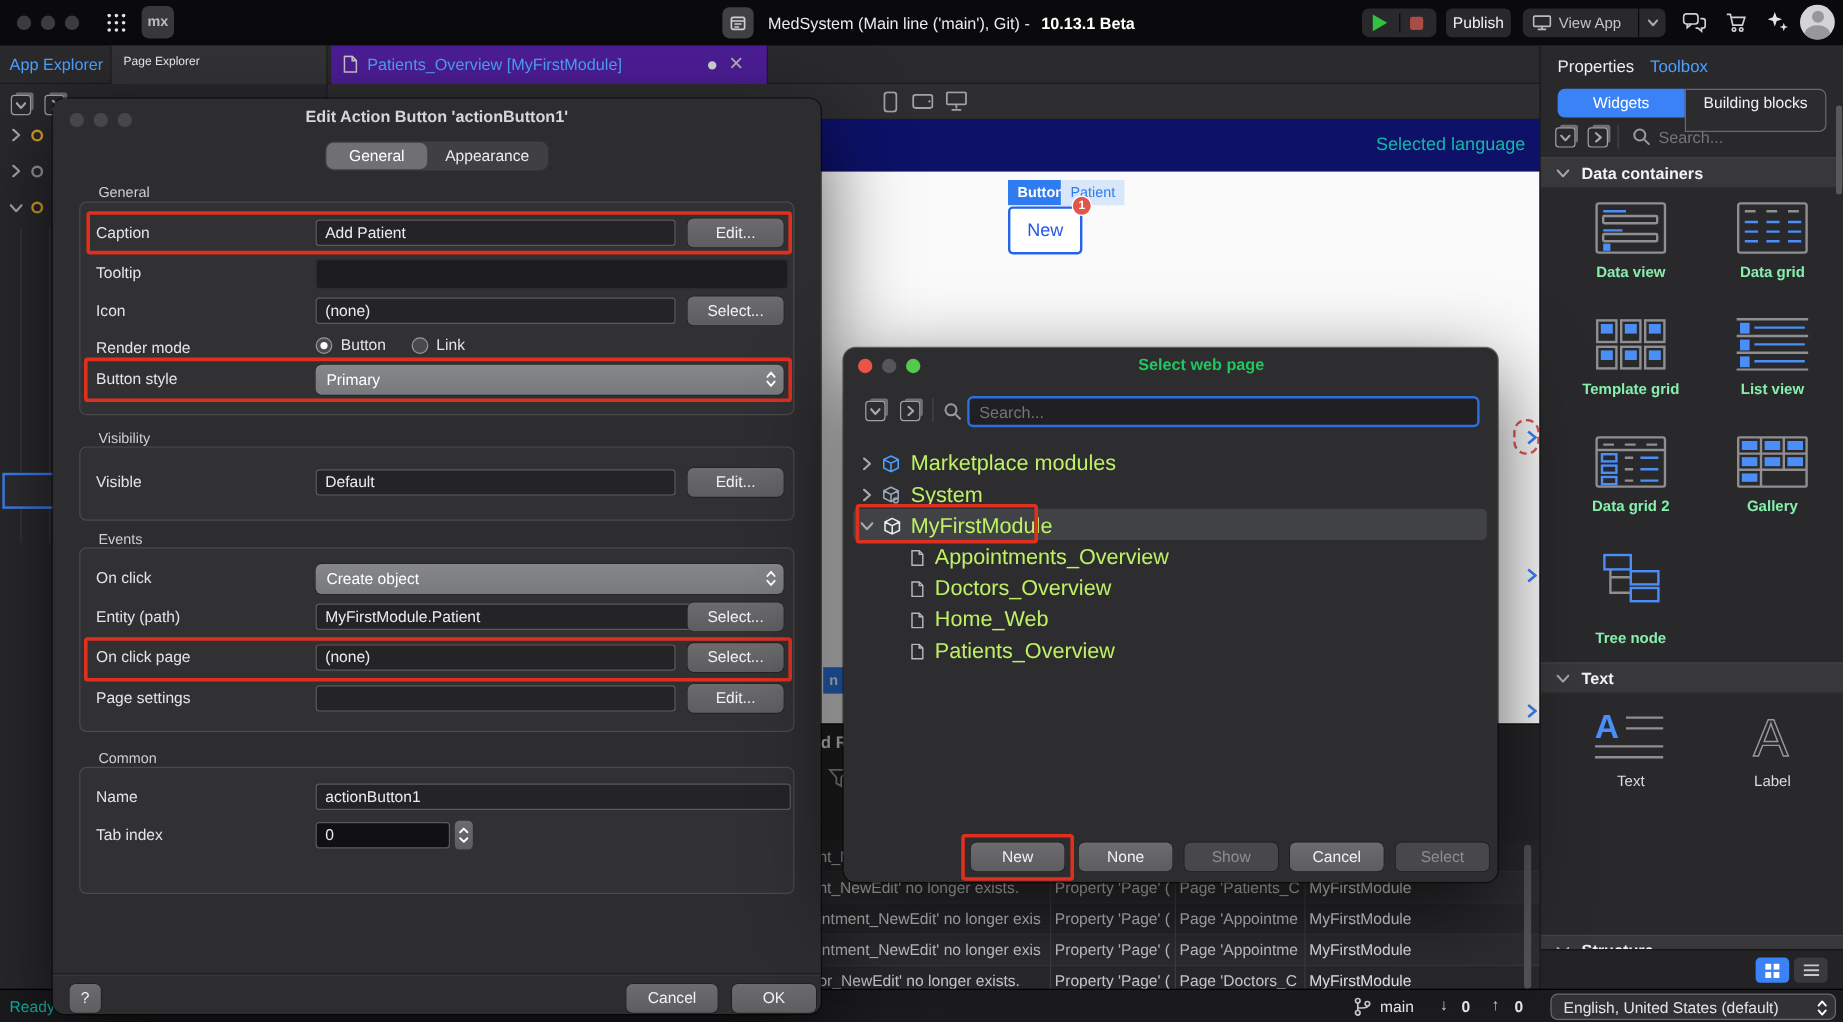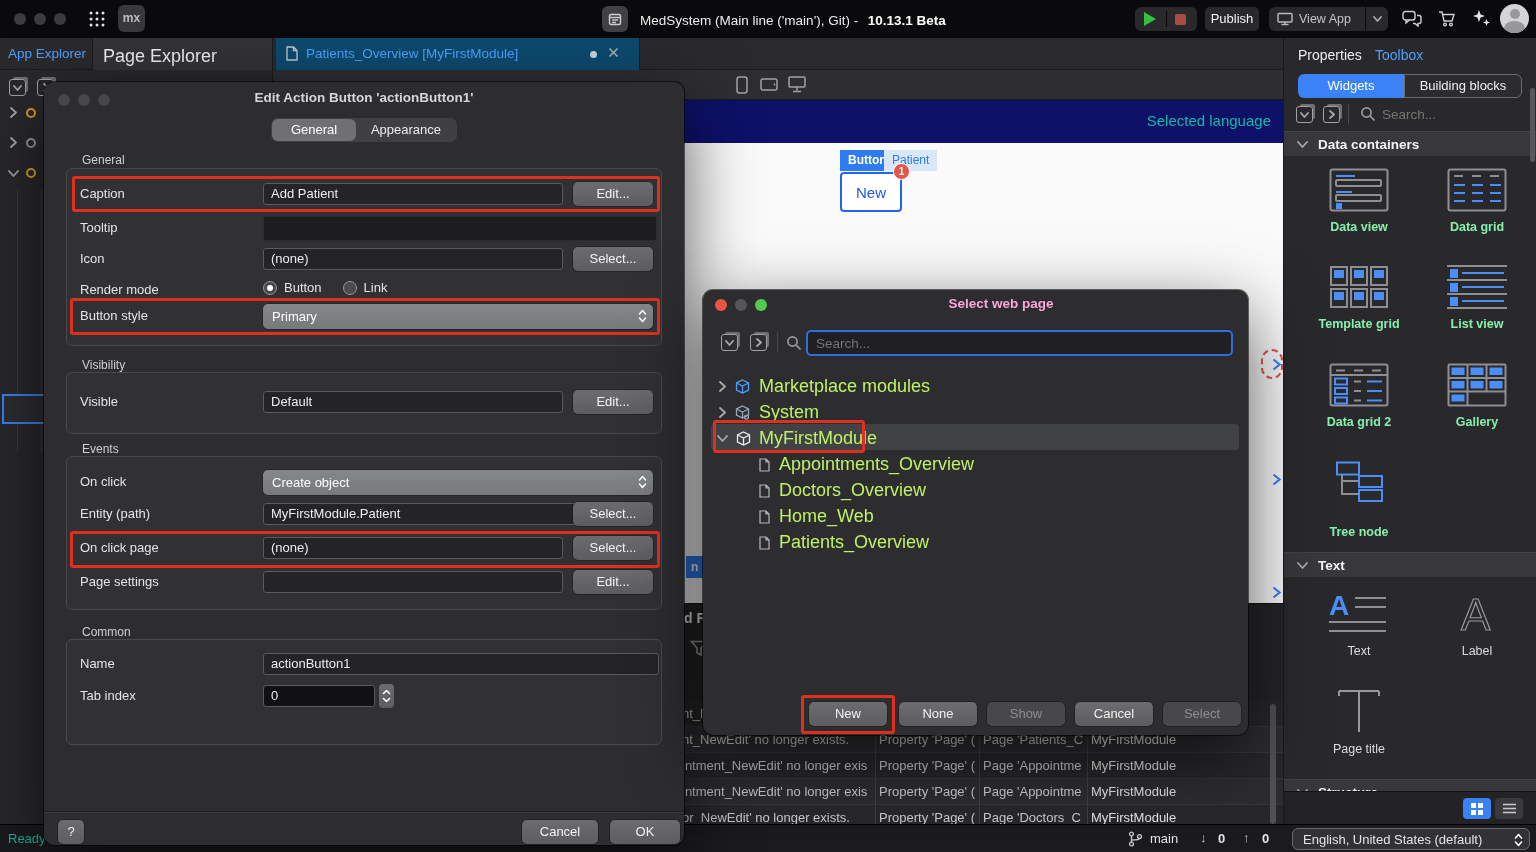--- a/index.html
+++ b/index.html
@@ -132,23 +132,23 @@
     </div>
     <div class="abs" style="left:1500px;top:4px;width:29px;height:29px;border-radius:50%;background:#d4d4d6;overflow:hidden">
       <div class="abs" style="left:9.5px;top:5px;width:10px;height:10px;border-radius:50%;background:#98989c"></div>
       <div class="abs" style="left:4px;top:17px;width:21px;height:14px;border-radius:50%;background:#98989c"></div>
     </div>
   </div>
 
   <div class="abs" style="left:0;top:38px;width:1536px;height:32px;background:#2a2a2d;border-bottom:1px solid #1c1c1e">
     <span class="abs txt" style="left:8px;top:8px;color:#4da0ff;font-size:13.5px">App Explorer</span>
     <div class="abs" style="left:92px;top:0;width:181px;height:32px;background:#333336;border-left:1px solid #1c1c1e;border-right:1px solid #1c1c1e">
-      <span class="txt" style="position:absolute;left:10px;top:8px;font-size:18px;color:#ececee">Page Explorer</span>
-    </div>
-    <div class="abs" style="left:276px;top:0;width:364px;height:32px;background:#0c4a6e;border-right:1px solid #1c1c1e">
+      <span class="txt" style="position:absolute;left:10px;top:8px;font-size:10px;color:#ececee">Page Explorer</span>
+    </div>
+    <div class="abs" style="left:276px;top:0;width:364px;height:32px;background:#4c1d95;border-right:1px solid #1c1c1e">
       <span style="position:absolute;left:10px;top:8px">
         <svg width="12" height="15" viewBox="0 0 12 15">
             <path d="M1 1 h6.5 L11 4.5 V14 H1 Z M7.5 1 V4.5 H11" fill="none" stroke="#c6c6c9" stroke-width="1.3"></path>
           </svg>
       </span>
       <span class="txt" style="position:absolute;left:30px;top:8px;color:#4da0ff;font-size:13.5px">Patients_Overview [MyFirstModule]</span>
       <span style="position:absolute;left:314px;top:13px;width:7px;height:7px;border-radius:50%;background:#cdd3da"></span>
       <span style="position:absolute;left:332px;top:9px">
         <svg width="11" height="11" viewBox="0 0 11 11">
             <path d="M1.5 1.5 L9.5 9.5 M9.5 1.5 L1.5 9.5" stroke="#b2b2b5" stroke-width="1.5"></path>
@@ -287,21 +287,21 @@
       <div class="abs" style="left:814px;top:97px;width:1px;height:130px;background:#3f3f42"></div>
       <div class="abs" style="left:997px;top:100px;width:6px;height:120px;background:#525255;border-radius:3px"></div>
     </div>
   </div>
 
   <div class="abs" style="left:1283px;top:38px;width:253px;height:786px;background:#29292c;border-left:1px solid #1a1a1c">
     <span class="abs txt" style="left:14px;top:9px;font-size:14px;color:#ededef">Properties</span>
     <span class="abs txt" style="left:91px;top:9px;font-size:14px;color:#4da0ff">Toolbox</span>
 
     <div class="abs" style="left:14px;top:36px;width:106px;height:24px;background:#3c82f7;border-radius:6px 0 0 6px;color:#fff;font-size:13px;text-align:center;line-height:24px">Widgets</div>
-    <div class="abs" style="left:120px;top:36px;width:118px;height:24px;background:#2c2c2f;border:1px solid #6a6a6e;border-radius:0 6px 6px 0;color:#f0f0f2;font-size:13px;text-align:center;line-height:22px">Building blocks</div>
+    <div class="abs" style="left:120px;top:36px;width:118px;height:36px;background:#2c2c2f;border:1px solid #6a6a6e;border-radius:0 6px 6px 0;color:#f0f0f2;font-size:13px;text-align:center;line-height:22px">Building blocks</div>
 
     <div class="abs sqicon" style="left:12px;top:68px">
         <svg width="9" height="6" viewBox="0 0 9 6">
           <path d="M1 1 L4.5 5 8 1" class="g"></path>
         </svg>
       </div>
     <div class="abs sqicon" style="left:39px;top:68px">
         <svg width="6" height="9" viewBox="0 0 6 9">
           <path d="M1 1 L5 4.5 1 8" class="g"></path>
         </svg>
@@ -467,31 +467,20 @@
           </g>
         </svg>
       <div class="twlabel" style="margin-top:8px;font-weight:normal;color:#dcdcde">Text</div>
     </div>
     <div class="abs" style="left:138px;top:552px;width:110px;text-align:center">
       <svg width="60" height="46" viewBox="0 0 60 46" style="margin:0 auto">
         <text x="14" y="40" font-size="44" fill="none" stroke="#98989c" stroke-width="1.2" font-family="Liberation Sans,sans-serif">A</text>
         </svg>
       <div class="twlabel" style="margin-top:8px;font-weight:normal;color:#dcdcde">Label</div>
     </div>
-    <div class="abs" style="left:20px;top:650px;width:110px;text-align:center">
-      <svg width="60" height="46" viewBox="0 0 60 46" style="margin:0 auto">
-        <g fill="none" stroke="#98989c" stroke-width="2">
-            <line x1="10" y1="3" x2="50" y2="3"></line>
-            <line x1="10" y1="3" x2="10" y2="8"></line>
-            <line x1="50" y1="3" x2="50" y2="8"></line>
-            <line x1="30" y1="3" x2="30" y2="44"></line>
-          </g>
-        </svg>
-      <div class="twlabel" style="margin-top:8px;font-weight:normal;color:#dcdcde">Page title</div>
-    </div>
 
     <div class="abs hdr" style="left:0;top:741px;width:253px;height:26px;overflow:hidden">
       <svg width="11" height="7" viewBox="0 0 11 7">
           <path d="M1 1 L5.5 6 10 1" class="g"></path>
         </svg>
       <span class="t">Structure</span>
     </div>
 
     <div class="abs" style="left:0;top:753px;width:253px;height:33px;background:#232326;border-top:1px solid #141416">
       <div class="abs" style="left:179px;top:6px;width:28px;height:21px;background:#3c82f7;border-radius:4px;display:flex;align-items:center;justify-content:center">
@@ -641,21 +630,21 @@
     <div class="abs" style="left:0;top:729px;width:640px;height:1px;background:#1e1e20;box-shadow:0 1px 0 #3a3a3d"></div>
     <div class="abs btn" style="left:14px;top:738px;width:26px">?</div>
     <div class="abs btn" style="left:478px;top:738px;width:76px">Cancel</div>
     <div class="abs btn" style="left:566px;top:738px;width:70px">OK</div>
   </div>
 
   <div class="abs dlg" style="left:703px;top:290px;width:545px;height:445px;z-index:20">
     <div class="abs light" style="left:12px;top:9px;background:#ea5448"></div>
     <div class="abs light" style="left:32px;top:9px;background:#55555a"></div>
     <div class="abs light" style="left:52px;top:9px;background:#54c94b"></div>
-    <div class="abs" style="left:0;top:6px;width:596px;text-align:center;font-size:13.5px;font-weight:bold;color:#f9a8d4">Select web page</div>
+    <div class="abs" style="left:0;top:6px;width:596px;text-align:center;font-size:13.5px;font-weight:bold;color:#22c55e">Select web page</div>
 
     <div class="abs sqicon" style="left:18px;top:44px">
         <svg width="9" height="6" viewBox="0 0 9 6">
           <path d="M1 1 L4.5 5 8 1" class="g"></path>
         </svg>
       </div>
     <div class="abs sqicon" style="left:47px;top:44px">
         <svg width="6" height="9" viewBox="0 0 6 9">
           <path d="M1 1 L5 4.5 1 8" class="g"></path>
         </svg>

